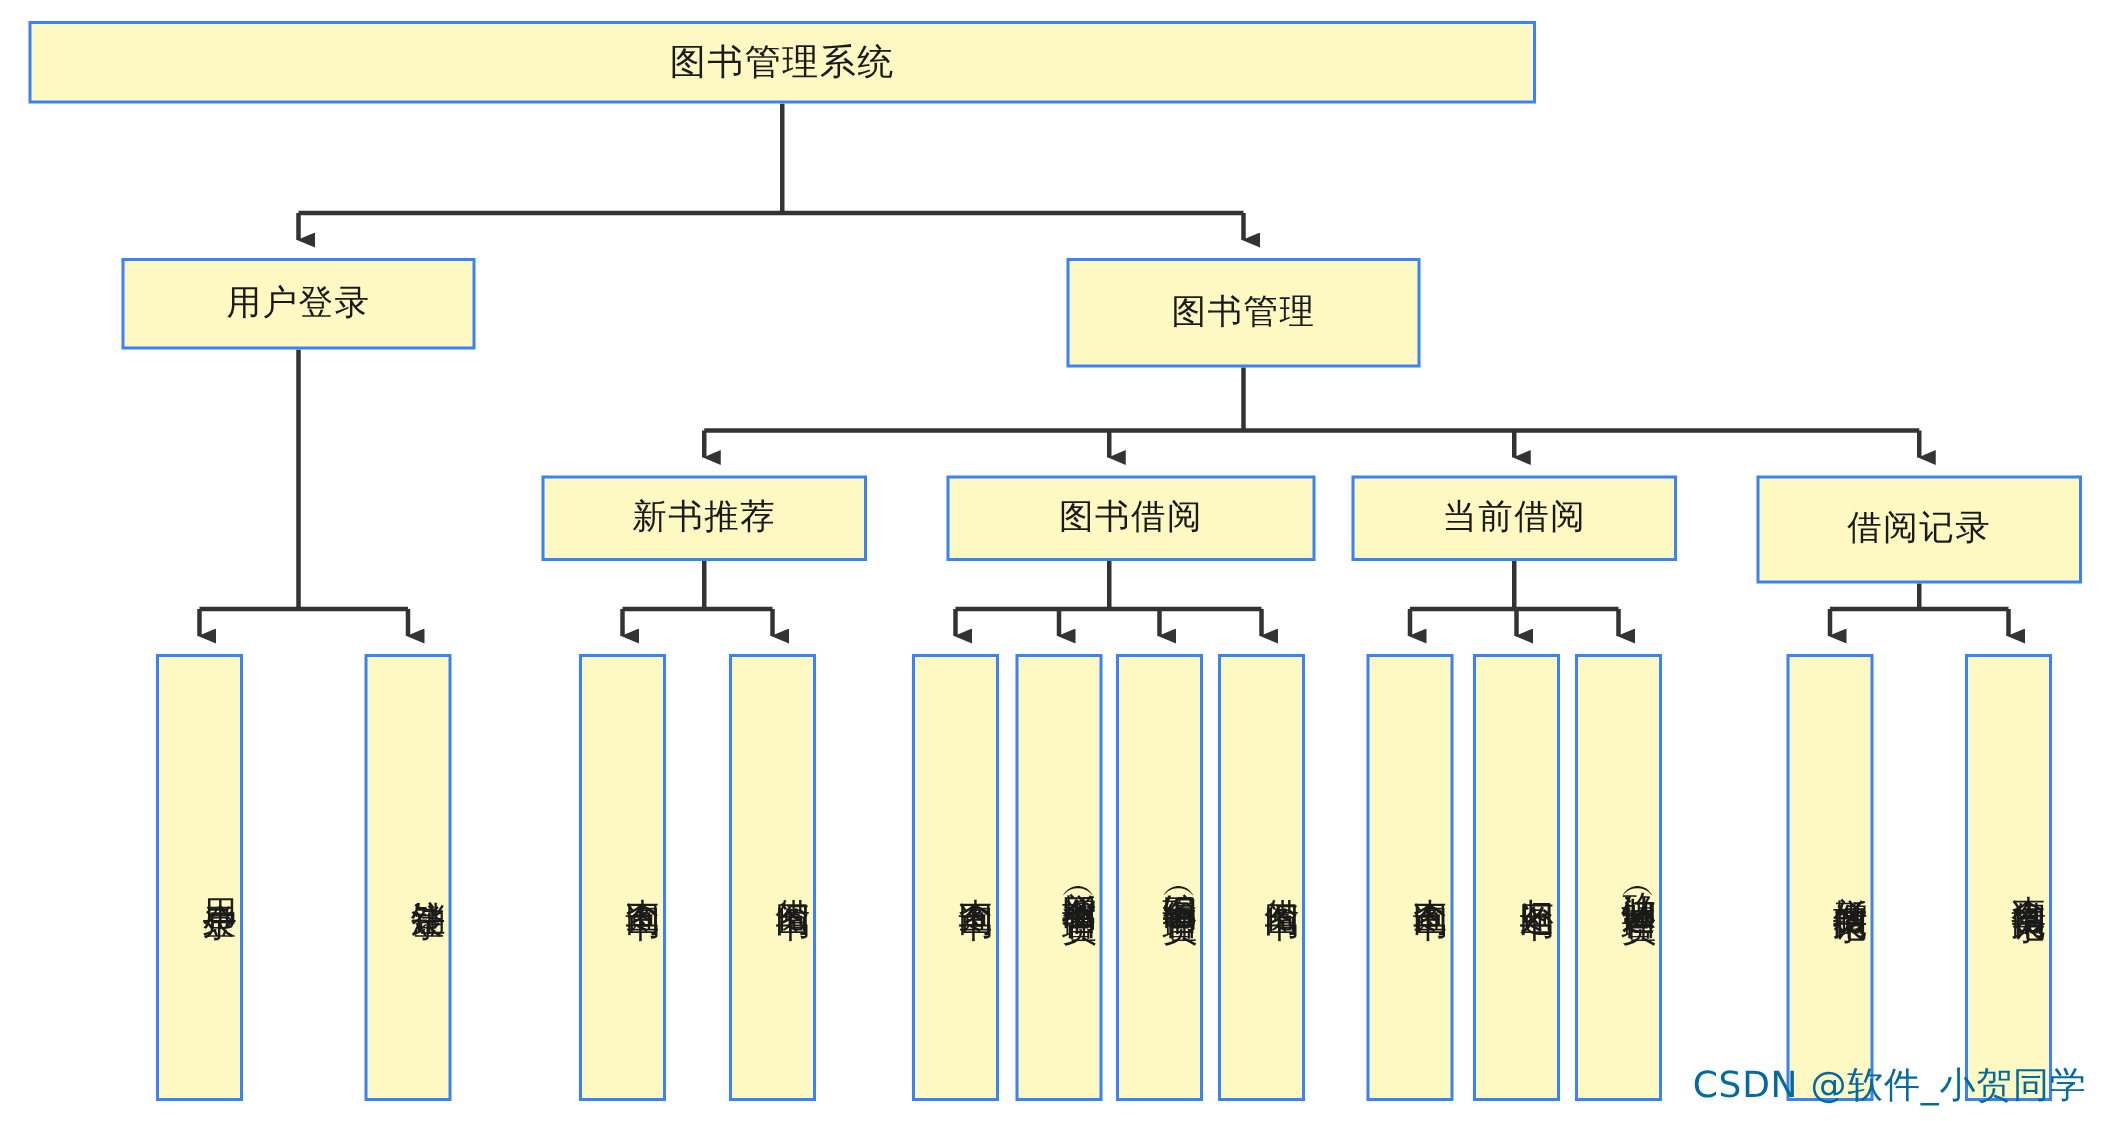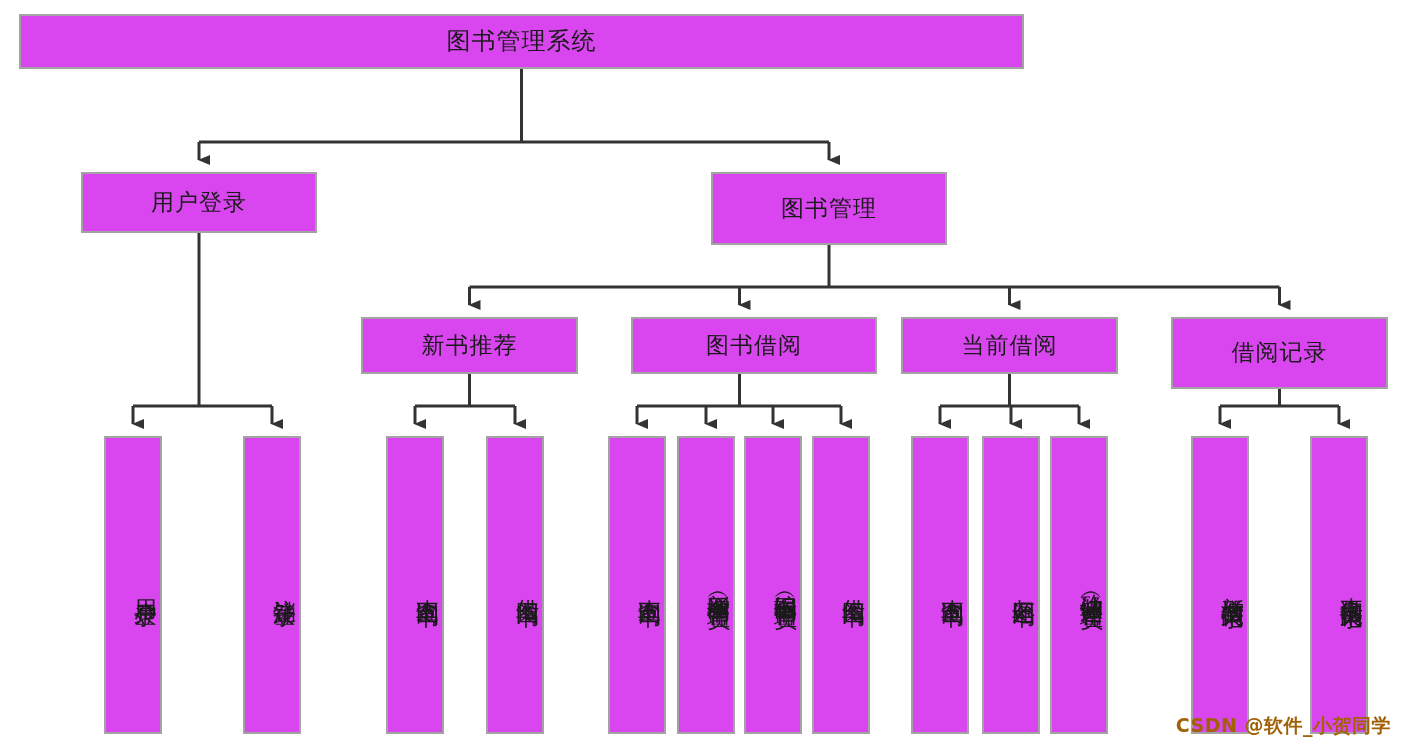--- a/index.html
+++ b/index.html
@@ -22,22 +22,22 @@
     position: absolute;
     left: 0;
     top: 0;
     width: 1405px;
     height: 747px;
     pointer-events: none;
   }
   .node {
     position: absolute;
     box-sizing: border-box;
-    background: #d946ef;
-    border: 2px solid #a3a3a3;
+    background: #fef9c3;
+    border: 2px solid #3b82f6;
     display: flex;
     align-items: center;
     justify-content: center;
     color: #1a1a1a;
   }
   .node.horiz {
     font-size: 23px;
     letter-spacing: 1px;
     line-height: 1.1;
     white-space: nowrap;
@@ -56,26 +56,25 @@
     align-items: flex-start;
     justify-content: center;
     text-align: center;
     word-break: break-all;
     overflow: hidden;
   }
   #watermark {
     position: absolute;
     right: 14px;
     bottom: 8px;
-    font-size: 19px;
-    color: #a16207;
+    font-size: 24px;
+    color: #0369a1;
     letter-spacing: 0.5px;
     white-space: nowrap;
     font-family: "DejaVu Sans", "Liberation Sans", sans-serif;
-    font-weight: bold;
   }
 </style>
 </head>
 <body>
 
 <div id="canvas">
 
   <svg id="edges" viewBox="0 0 1405 747" width="1405" height="747">
     <defs>
       <marker id="arrowhead" markerWidth="10" markerHeight="12" refX="5" refY="11" orient="auto" markerUnits="userSpaceOnUse">

